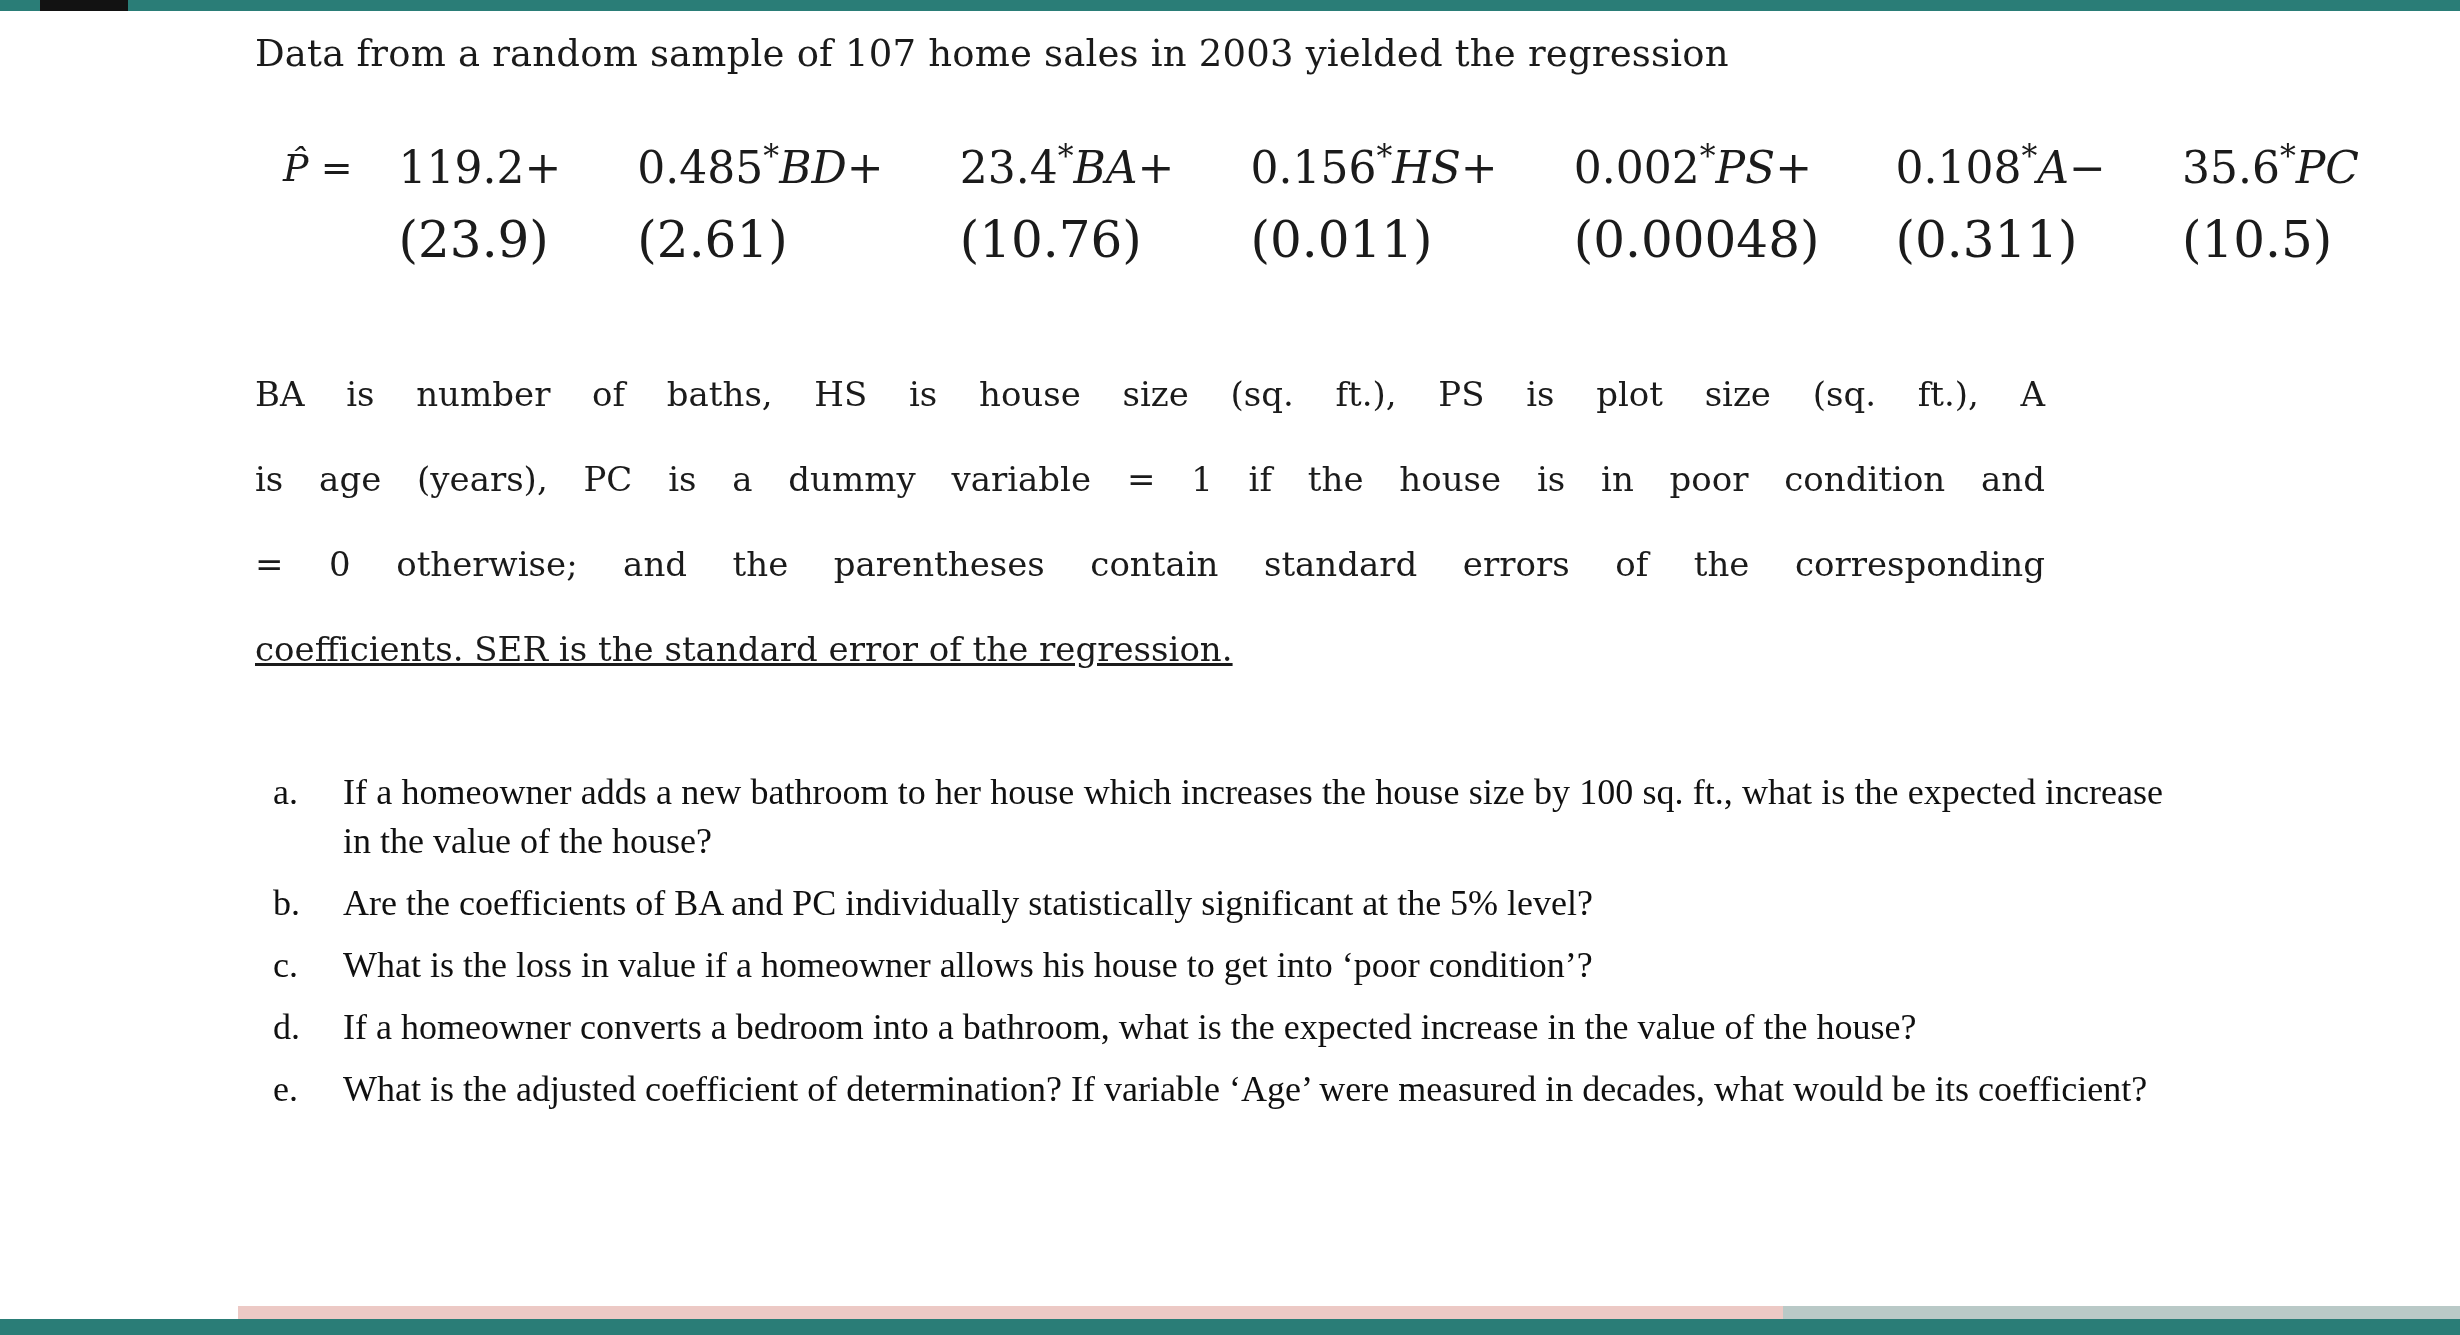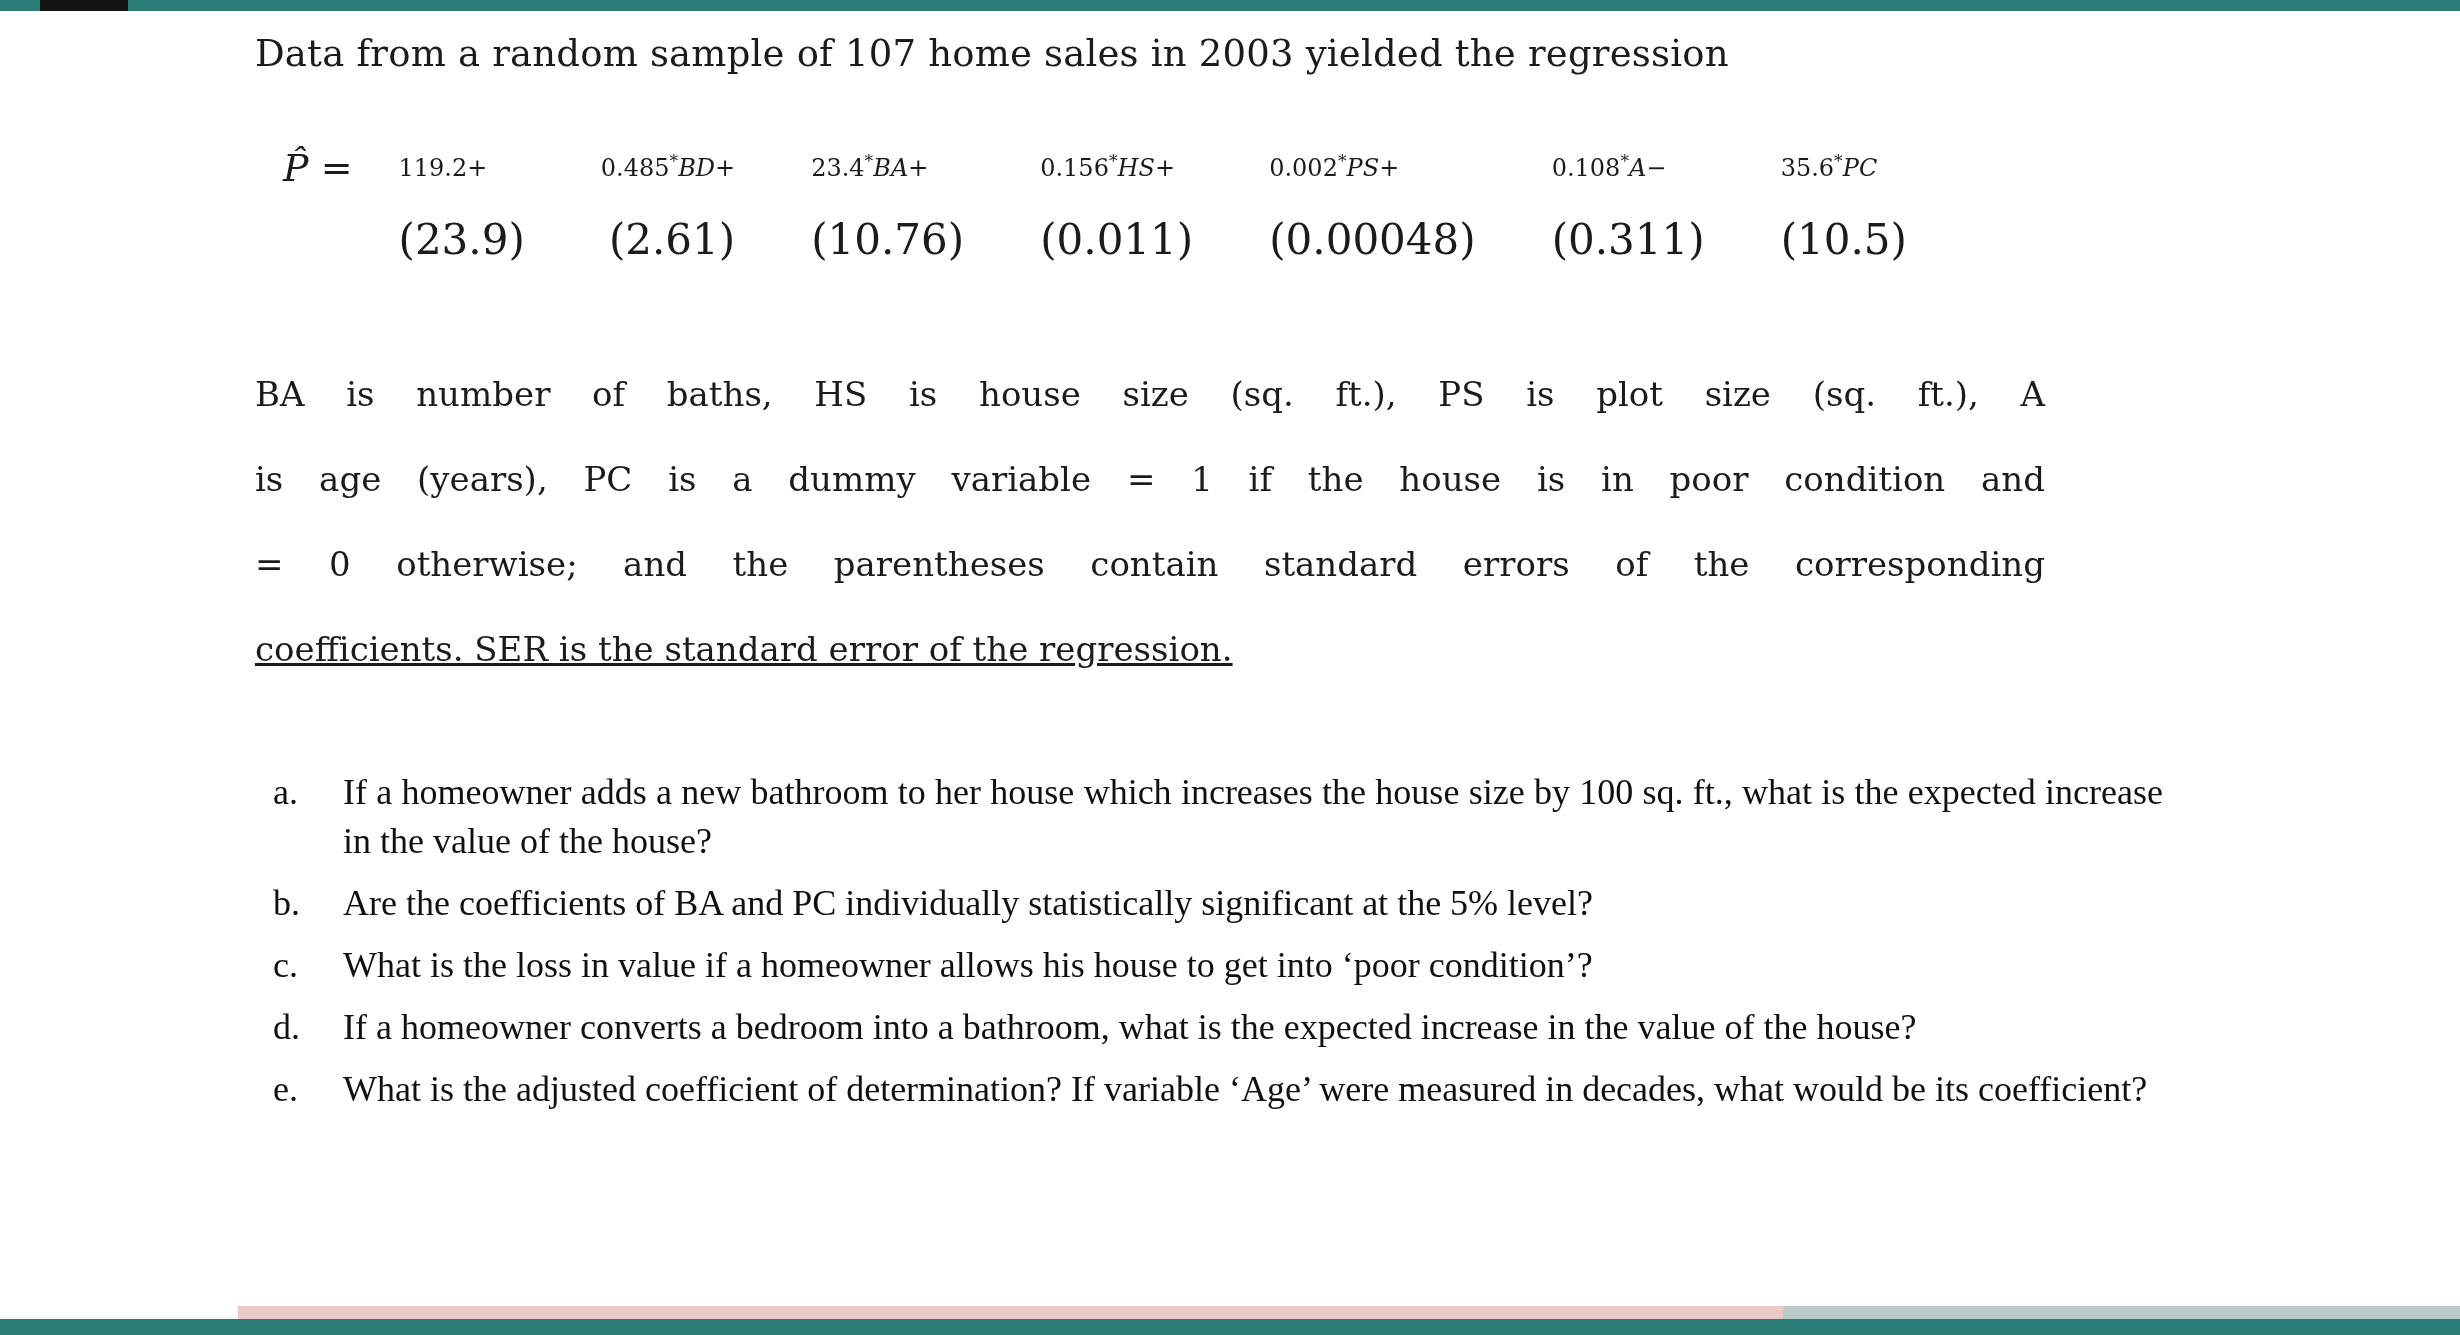--- a/index.html
+++ b/index.html
@@ -72,30 +72,29 @@
     font-size: 38px;
     line-height: 40px;
     margin-right: 46px;
     white-space: nowrap;
   }
   .eq-col {
     margin-right: 76px;
   }
   .eq-col:last-child { margin-right: 0; }
   .eq-term {
-    font-size: 24px;
+    font-size: 44px;
     line-height: 40px;
     white-space: nowrap;
   }
   .eq-se {
-    font-size: 42px;
+    font-size: 50px;
     line-height: 40px;
     margin-top: 32px;
     white-space: nowrap;
-    text-align: right;
   }
   .mvar { font-style: italic; }
   .mstar {
     font-size: 72%;
     vertical-align: super;
     line-height: 0;
   }
 
   
   .description {

